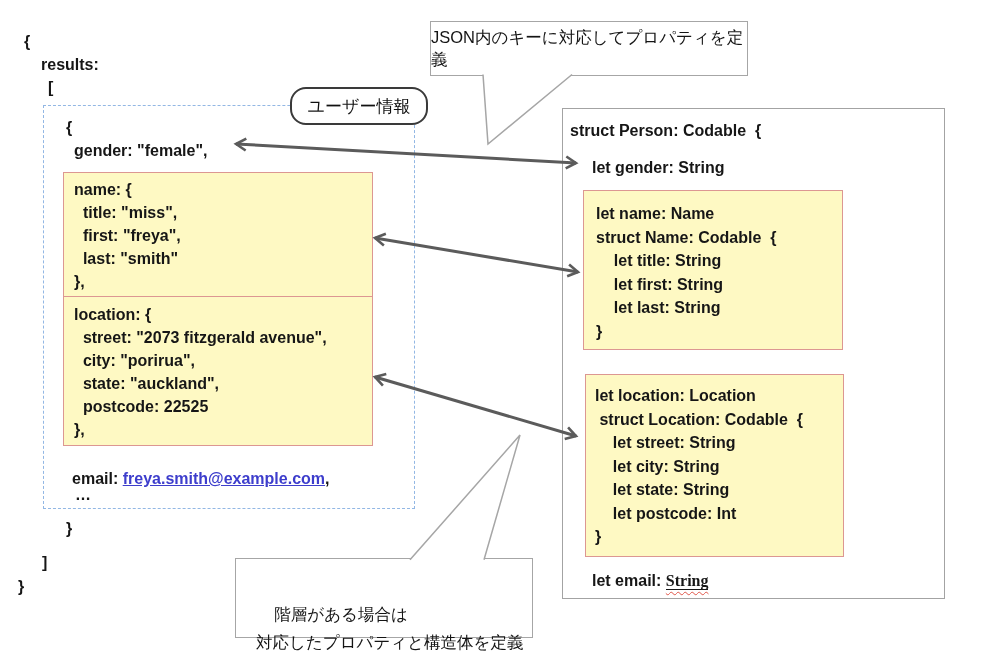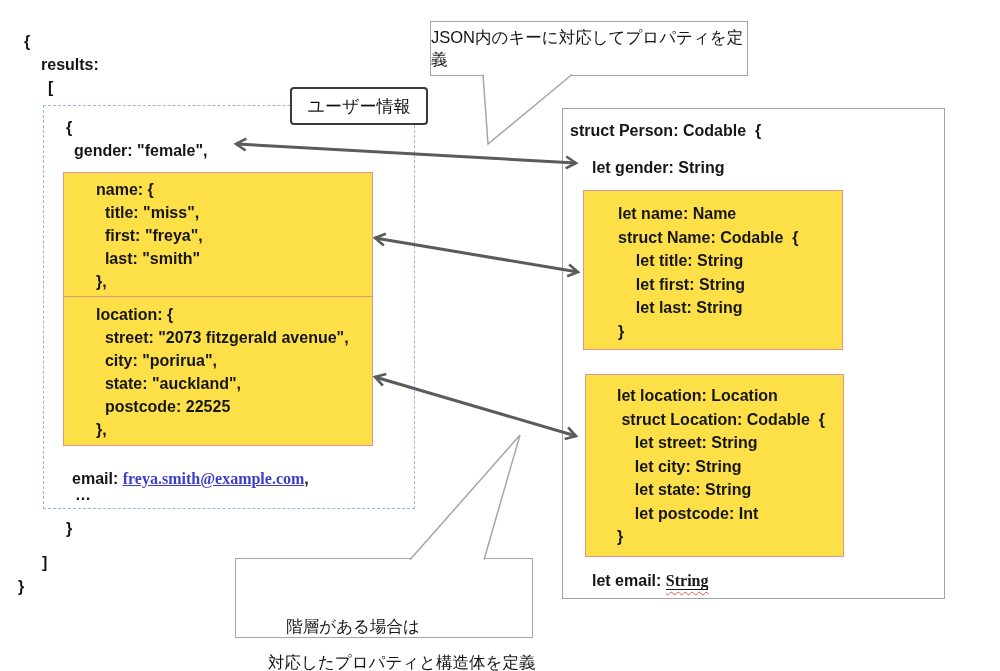--- a/index.html
+++ b/index.html
@@ -1,32 +1,32 @@
 <!DOCTYPE html>
 <html><head>
 <meta charset="utf-8">
 <style>
   html,body{margin:0;padding:0;background:#fff;}
   .canvas{position:relative;width:1000px;height:671px;background:#fff;overflow:hidden;
           font-family:"Liberation Sans","DejaVu Sans",sans-serif;}
   .code{position:absolute;font-weight:700;font-size:16px;line-height:23px;color:#161616;
         white-space:pre;z-index:1;}
   .code-r{line-height:23.5px;}
-  .redbox{position:absolute;border:1.6px solid #dc9792;background:#fde047;box-sizing:border-box;z-index:1;padding-left:22px;}
+  .redbox{position:absolute;border:1.6px solid #dc9792;background:#fef9c3;box-sizing:border-box;z-index:1;}
   .dashedbox{position:absolute;border:1.6px dashed #92b7e4;box-sizing:border-box;z-index:0;}
   .graybox{position:absolute;border:1.4px solid #a3a3a3;background:#fff;box-sizing:border-box;z-index:0;}
-  .pill{position:absolute;border:2.2px solid #3a3a3a;border-radius:4px;background:#fff;
+  .pill{position:absolute;border:2.2px solid #3a3a3a;border-radius:16px;background:#fff;
         display:flex;align-items:center;justify-content:center;font-size:17px;font-weight:500;
         color:#111;z-index:3;box-sizing:border-box;}
   .bubble{position:absolute;border:1.5px solid #a6a6a6;background:#fff;color:#141414;
           font-size:16.5px;z-index:2;box-sizing:border-box;}
   .bubble-top{display:flex;align-items:center;justify-content:center;}
-  .bubble-bottom{padding:13px 10px 0 32px;line-height:36px;white-space:pre;}
+  .bubble-bottom{padding:13px 10px 0 20px;line-height:28px;white-space:pre;}
   .overlay{position:absolute;left:0;top:0;z-index:4;pointer-events:none;}
-  .lnk{color:#3d3dcc;text-decoration:underline;cursor:pointer;pointer-events:auto;font-family:Liberation Serif, serif;}
+  .lnk{color:#3d3dcc;text-decoration:underline;cursor:pointer;pointer-events:auto;}
   .sq{border-bottom:1.6px solid #161616;text-decoration:underline wavy #e0564a 1px;
       text-underline-offset:5px;font-family:Liberation Serif, serif;}
 </style>
 </head>
 <body>
 
 <div class="canvas">
 
   <div class="code" style="left:24px;top:30px">{</div>
   <div class="code" style="left:41px;top:53px">results:</div>

